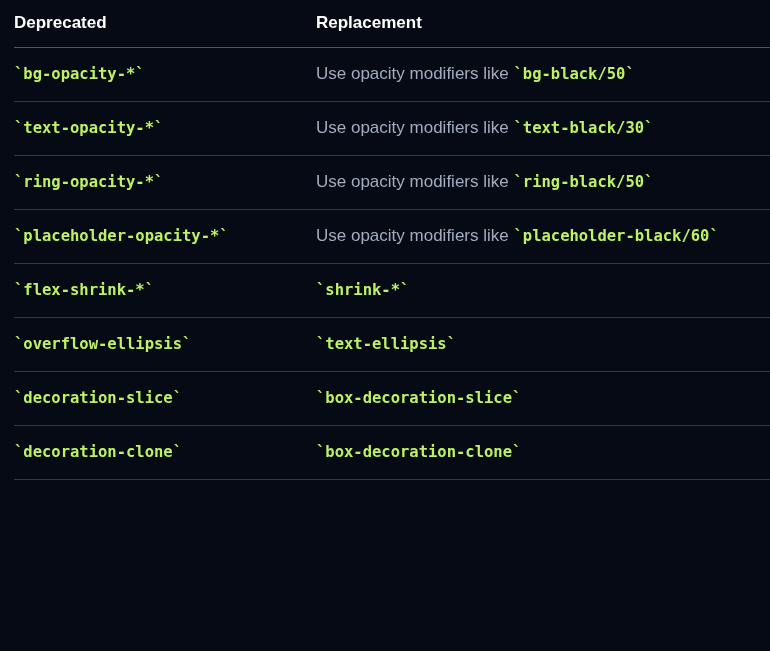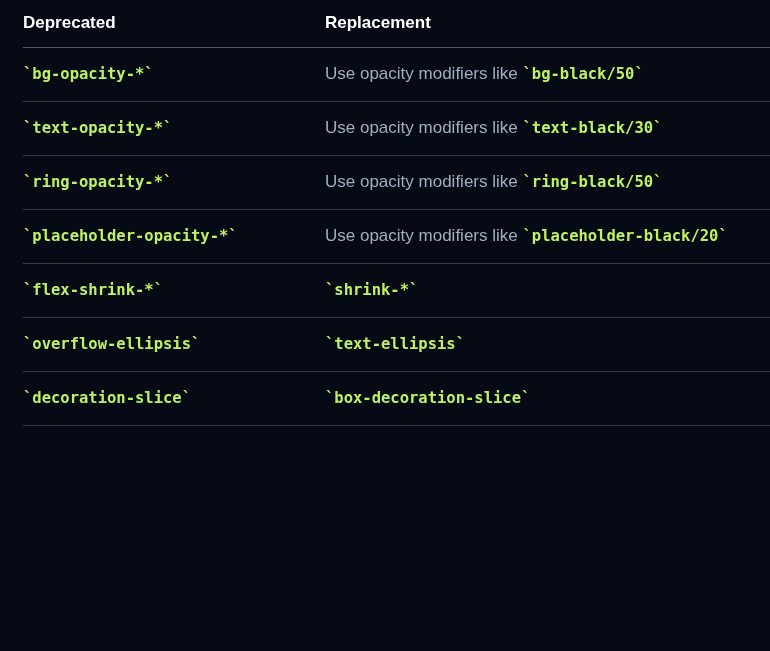--- a/index.html
+++ b/index.html
@@ -7,21 +7,21 @@
     padding: 0;
   }
   body {
     width: 770px;
     height: 651px;
     background: #050a14;
     font-family: "Liberation Sans", sans-serif;
     overflow: hidden;
   }
   .table-wrap {
-    padding-left: 23px;
+    padding-left: 14px;
   }
   table {
     width: 757px;
     border-collapse: collapse;
     table-layout: fixed;
   }
   thead th {
     text-align: left;
     vertical-align: middle;
     color: #ffffff;
@@ -71,29 +71,33 @@
       <tr>
         <td><span class="code">`text-opacity-*`</span></td>
         <td><span>Use opacity modifiers like </span><span class="code">`text-black/30`</span></td>
       </tr>
       <tr>
         <td><span class="code">`ring-opacity-*`</span></td>
         <td><span>Use opacity modifiers like </span><span class="code">`ring-black/50`</span></td>
       </tr>
       <tr>
         <td><span class="code">`placeholder-opacity-*`</span></td>
-        <td><span>Use opacity modifiers like </span><span class="code">`placeholder-black/20`</span></td>
+        <td><span>Use opacity modifiers like </span><span class="code">`placeholder-black/60`</span></td>
       </tr>
       <tr>
         <td><span class="code">`flex-shrink-*`</span></td>
         <td><span></span><span class="code">`shrink-*`</span></td>
       </tr>
       <tr>
         <td><span class="code">`overflow-ellipsis`</span></td>
         <td><span></span><span class="code">`text-ellipsis`</span></td>
       </tr>
       <tr>
         <td><span class="code">`decoration-slice`</span></td>
         <td><span></span><span class="code">`box-decoration-slice`</span></td>
       </tr>
+      <tr>
+        <td><span class="code">`decoration-clone`</span></td>
+        <td><span></span><span class="code">`box-decoration-clone`</span></td>
+      </tr>
     </tbody>
   </table>
 </div>
 
 </body></html>

